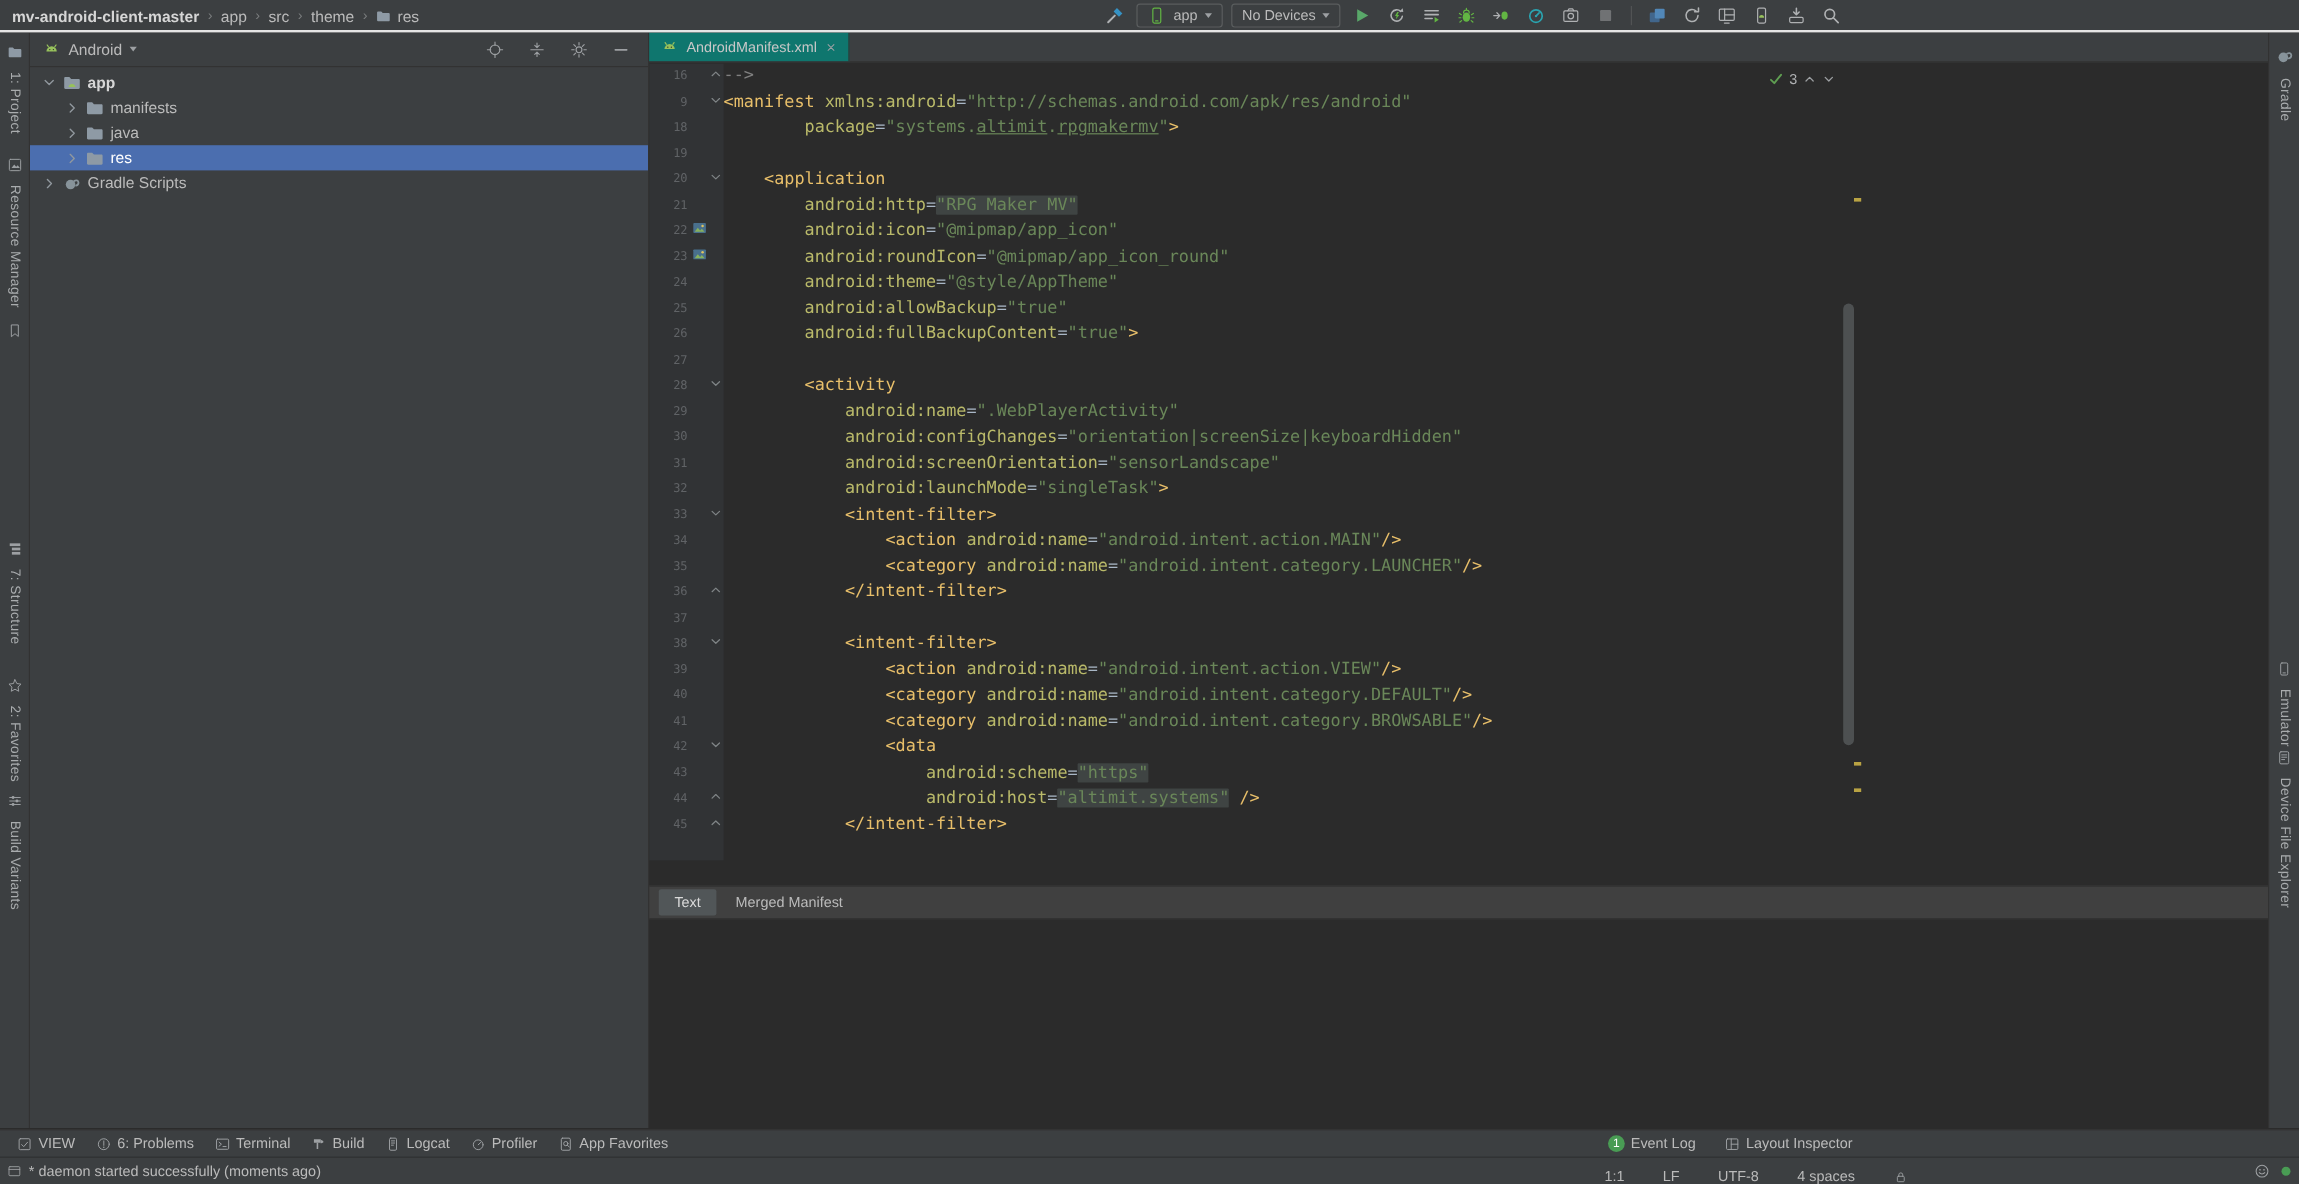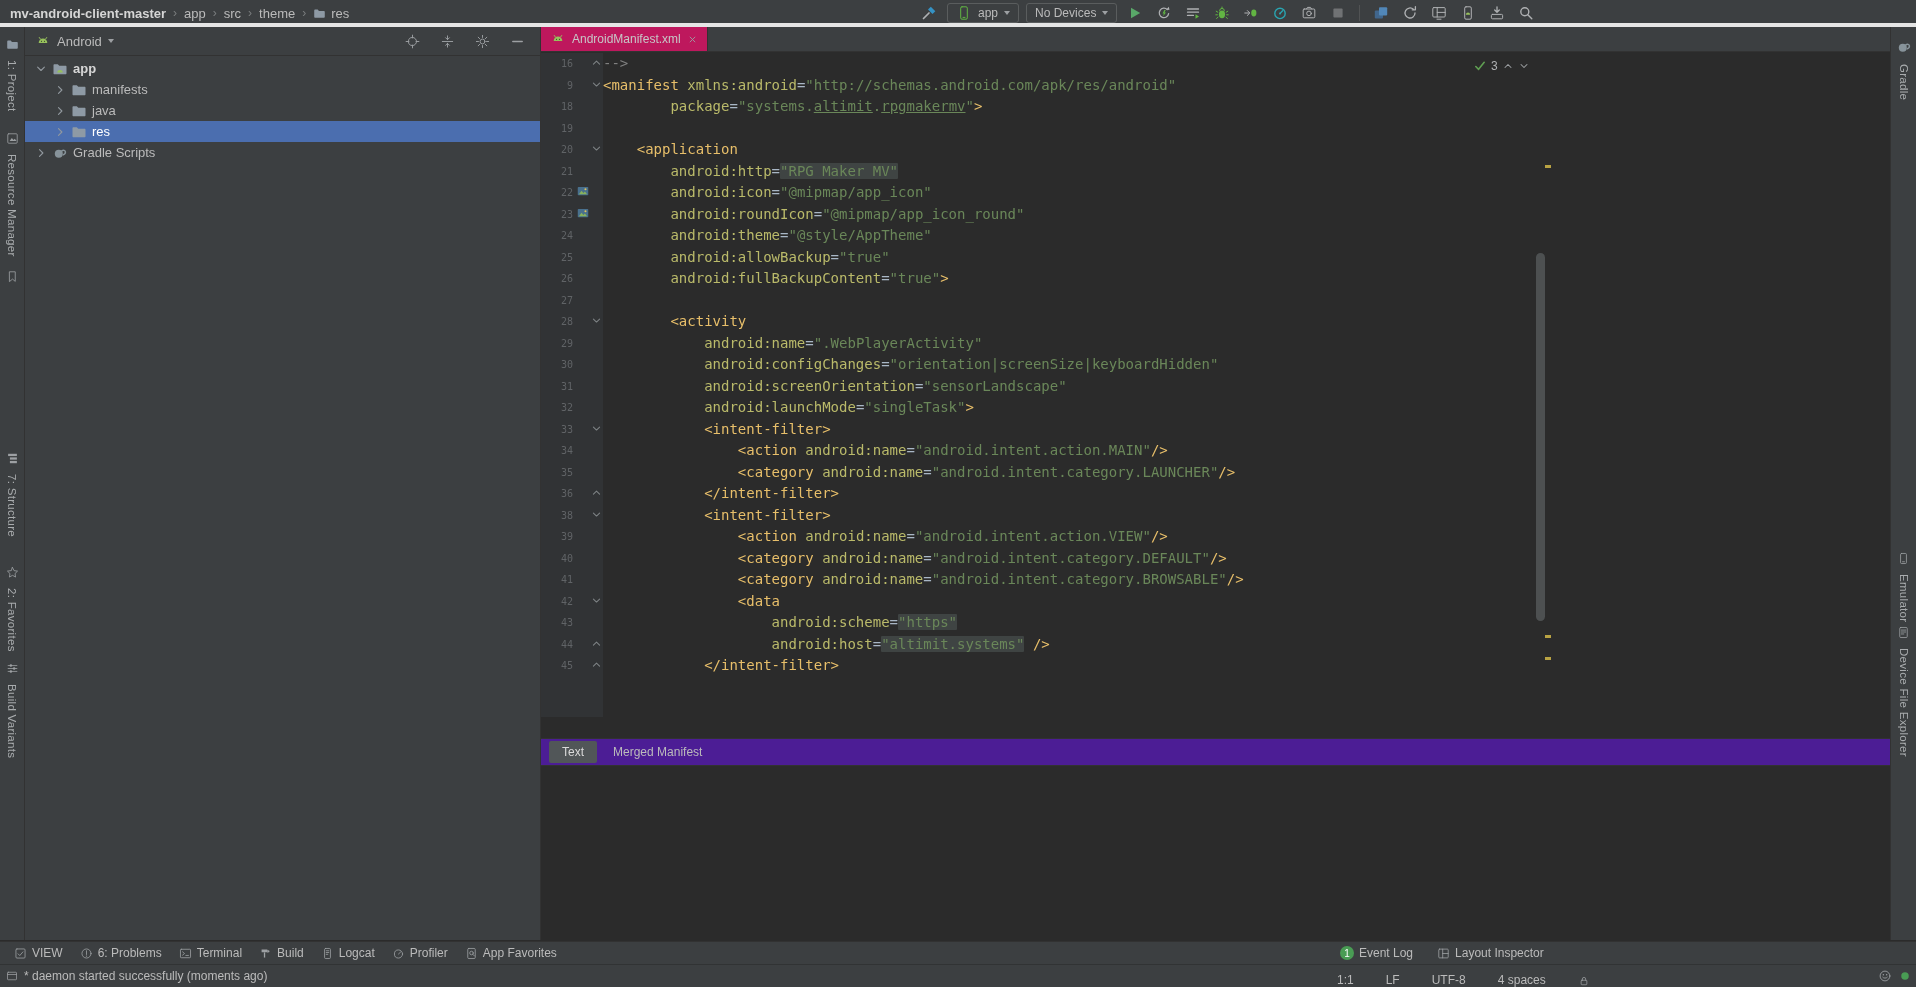--- a/index.html
+++ b/index.html
@@ -1,20 +1,20 @@
 <!DOCTYPE html>
 <html><head>
 <meta charset="utf-8">
 <style>
   *{margin:0;padding:0;box-sizing:border-box}
   html,body{width:1916px;height:987px;background:#2b2b2b;font-family:"Liberation Sans",sans-serif;overflow:hidden}
   #app{position:relative;width:1916px;height:987px;background:#2b2b2b}
 
   
-  #titlebar{position:absolute;left:0;top:0;width:1916px;height:27px;background:#3c3f41;border-bottom:4px solid #e5e5e5;z-index:6}
+  #titlebar{position:absolute;left:0;top:0;width:1916px;height:27px;background:#3c3f41;border-bottom:2px solid #e5e5e5;z-index:6}
   #breadcrumb{position:absolute;left:10px;top:0;height:26px;display:flex;align-items:center;gap:7px;font-size:13px;color:#bbbbbb}
   .bc-sep{color:#7a7d7e;font-size:12px}
   .bc-item{display:flex;align-items:center;gap:5px;cursor:default}
   .bc-item.bold{font-weight:bold;color:#d6d6d6}
   #tb-right{position:absolute;left:918px;top:0;height:26px;display:flex;align-items:center;gap:7px}
   .tb-btn{width:22px;height:22px;display:flex;align-items:center;justify-content:center}
   .tb-ic{display:flex;align-items:center}
   .tb-combo{display:flex;align-items:center;gap:6px;height:20px;padding:0 8px;border:1px solid #5a5d5e;border-radius:3px;font-size:12px;color:#bbbbbb;white-space:nowrap}
   .caret-down{width:0;height:0;border-left:3.5px solid transparent;border-right:3.5px solid transparent;border-top:4px solid #9da0a3}
   .tb-sep{width:1px;height:16px;background:#515354;margin:0 3px}
@@ -34,37 +34,37 @@
   #tree{padding-top:2px}
   .tree-row{height:21px;display:flex;align-items:center;gap:5px;font-size:13px;color:#bbbbbb;white-space:nowrap}
   .tree-row .ic{display:flex;align-items:center}
   .tree-row.selected{background:#4b6eaf}
   .tree-row.selected .tree-label{color:#ffffff}
   .tree-label.bold{font-weight:bold;color:#d6d6d6}
 
   
   #editor{position:absolute;left:540px;top:27px;width:1350px;height:913px;background:#2b2b2b;border-left:1px solid #323232}
   #tabbar{height:25px;background:#3c3f41;border-bottom:1px solid #323232;display:flex}
-  .etab{display:flex;align-items:center;gap:6px;padding:0 9px;background:#be185d;font-size:12px;color:#c7c7c7;border-right:1px solid #323232}
+  .etab{display:flex;align-items:center;gap:6px;padding:0 9px;background:#0f766e;font-size:12px;color:#c7c7c7;border-right:1px solid #323232}
   #gutterbg{position:absolute;left:0;top:26px;width:62px;height:664px;background:#313335}
   #code{position:absolute;left:0;top:26px;width:1010px;height:664px;overflow:hidden;font-family:"DejaVu Sans Mono",monospace;font-size:14px;line-height:21.5px}
   .cl{display:flex;height:21.5px;align-items:center}
   .ln{width:34px;text-align:right;color:#606366;font-size:10px;flex:none;padding-right:2px}
   .gslot{width:15px;flex:none;display:flex;justify-content:center;align-items:center}
   .fslot{width:13px;flex:none;display:flex;justify-content:center;align-items:center}
   .code-text{white-space:pre;color:#a9b7c6}
   .tk-c{color:#808080}.tk-t{color:#e8bf6a}.tk-a{color:#baba6a}.tk-p{color:#a9b7c6}
   .tk-v{color:#6a8759}
   .tk-h{color:#6a8759;background:#3f4443;border-radius:1px}
   .tk-l{color:#6a8759;text-decoration:underline}
   #vscroll{position:absolute;left:995px;top:226px;width:9px;height:368px;background:#5a5d5f;border-radius:5px;opacity:.75}
   .stripe-mark{position:absolute;left:1004px;width:6px;height:3px;background:#b9a343}
   #inspect{position:absolute;left:932px;top:32px;display:flex;align-items:center;gap:4px;font-size:12px;color:#afb1b3}
   #inspect span{display:flex;align-items:center}
-  #bottom-tabs{position:absolute;left:0;top:711px;width:1349px;height:28px;background:#4c1d95;border-top:1px solid #323232;border-bottom:1px solid #323232;display:flex;align-items:center;padding-left:8px;gap:3px;font-size:12px;color:#bbbbbb}
+  #bottom-tabs{position:absolute;left:0;top:711px;width:1349px;height:28px;background:#404040;border-top:1px solid #323232;border-bottom:1px solid #323232;display:flex;align-items:center;padding-left:8px;gap:3px;font-size:12px;color:#bbbbbb}
   .btab{padding:4px 13px;border-radius:2px;cursor:default}
   .btab.sel{background:#515658;color:#dadada}
 
   
   #row-a{position:absolute;left:0;top:941px;width:1916px;height:23px;background:#3c3f41;border-top:1px solid #323232;font-size:12px;color:#bbbbbb}
   #tools-left{position:absolute;left:14px;top:0;height:22px;display:flex;align-items:center;gap:17px}
   .tool-item{display:flex;align-items:center;gap:5px;white-space:nowrap}
   .tool-item span{display:flex;align-items:center}
   #tools-right{position:absolute;left:1340px;top:0;height:22px;display:flex;align-items:center;gap:24px}
   .badge{width:14px;height:14px;border-radius:50%;background:#499c54;color:#fff;font-size:10px;display:flex;align-items:center;justify-content:center}
@@ -561,20 +561,26 @@
           <span class="ln">36</span>
           <span class="gslot"></span>
           <span class="fslot">
             <span><svg width="11" height="11" viewBox="0 0 16 16" fill="none" stroke-linecap="round" stroke-linejoin="round">
                 <path d="M3.5 10.3L8 6l4.5 4.3" stroke="#7f8486" stroke-width="1.5"></path>
               </svg></span>
           </span>
           <span class="code-text"><span class="tk-w">            </span><span class="tk-t">&lt;/intent-filter&gt;</span></span>
         </div>
         <div class="cl">
+          <span class="ln">37</span>
+          <span class="gslot"></span>
+          <span class="fslot"></span>
+          <span class="code-text"></span>
+        </div>
+        <div class="cl">
           <span class="ln">38</span>
           <span class="gslot"></span>
           <span class="fslot">
             <span><svg width="11" height="11" viewBox="0 0 16 16" fill="none" stroke-linecap="round" stroke-linejoin="round">
                 <path d="M3.5 6l4.5 4.3L12.5 6" stroke="#7f8486" stroke-width="1.5"></path>
               </svg></span>
           </span>
           <span class="code-text"><span class="tk-w">            </span><span class="tk-t">&lt;intent-filter&gt;</span></span>
         </div>
         <div class="cl">

